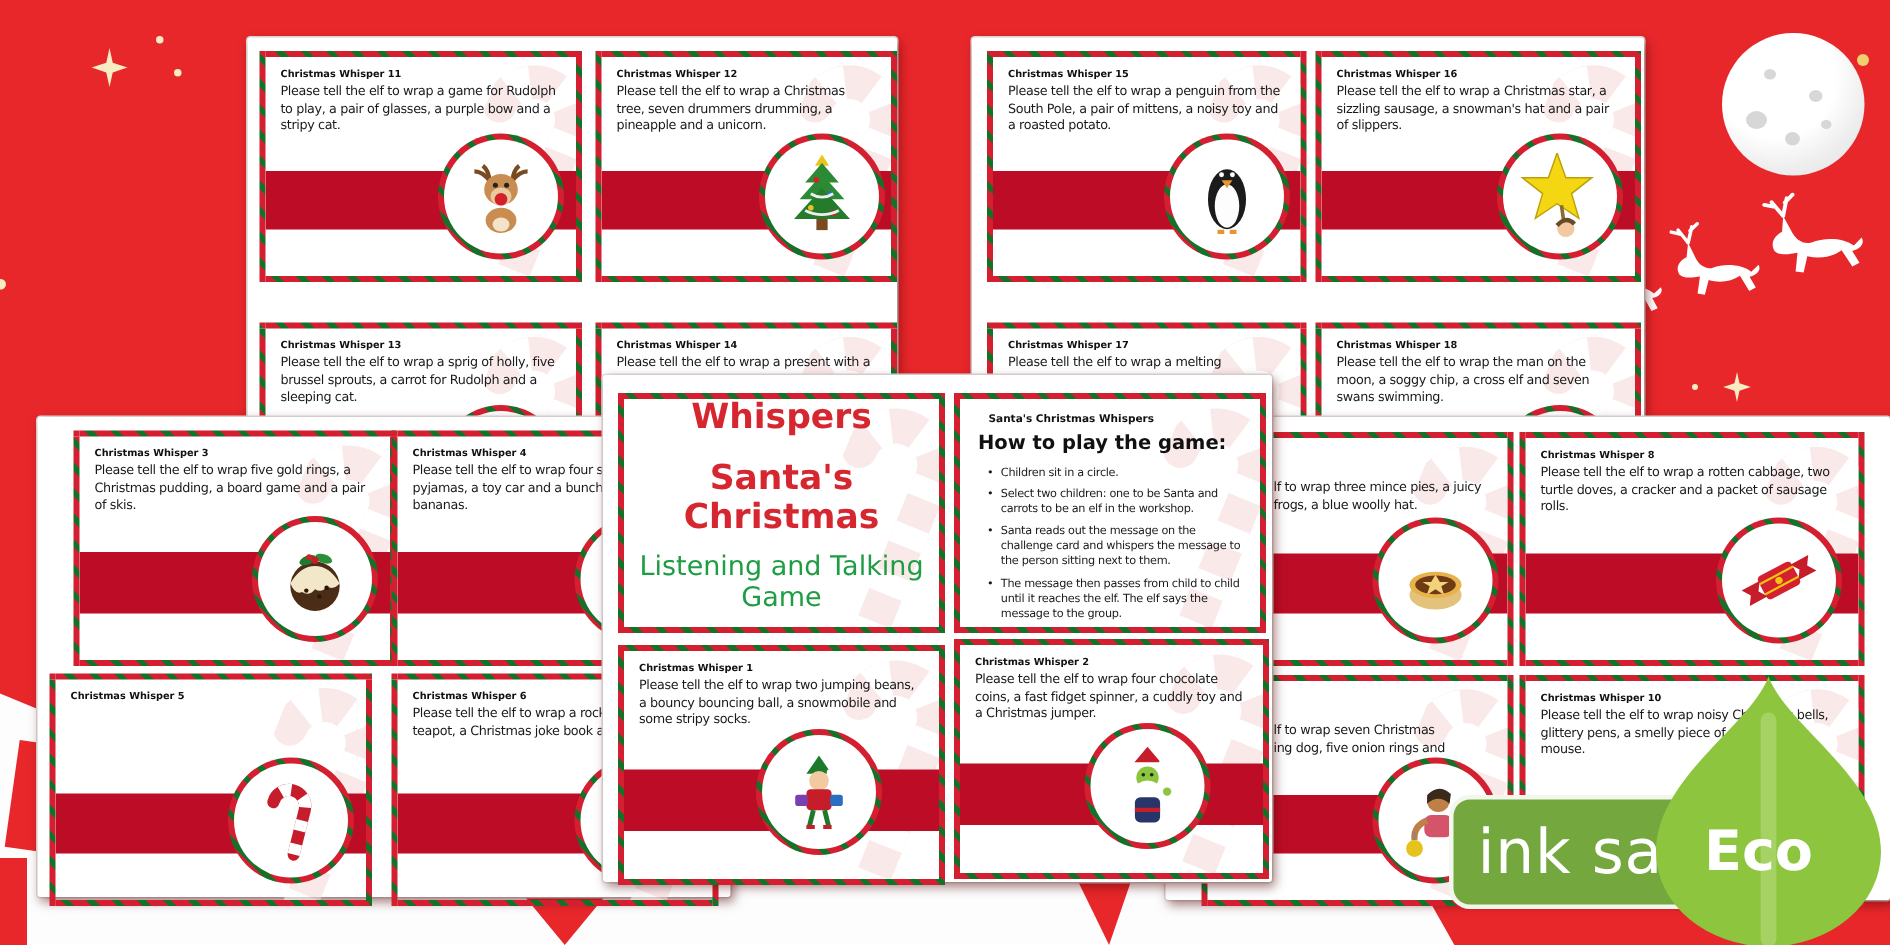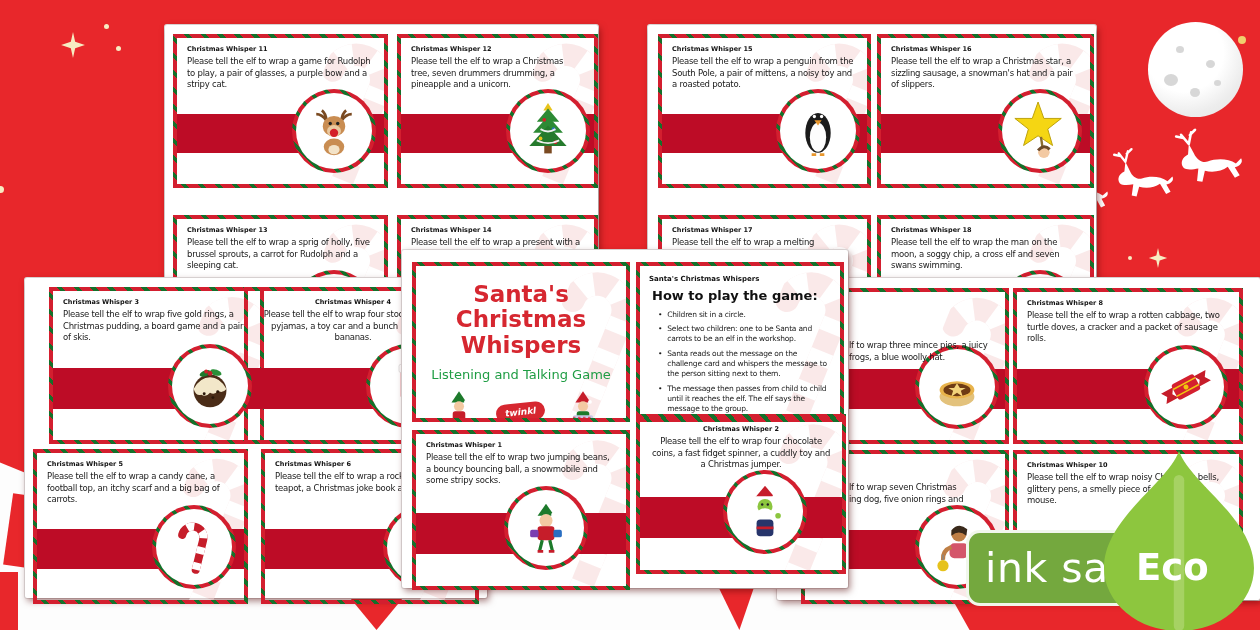--- a/index.html
+++ b/index.html
@@ -42,27 +42,27 @@
     background:repeating-linear-gradient(45deg,var(--stripe-red) 0 8px,var(--stripe-green) 8px 12px);
     display:flex;align-items:center;justify-content:center;}
   .circle-mid{left:calc(62% - 42px);top:calc(62% - 42px);}
   .circle-inner{width:76px;height:76px;border-radius:50%;background:#fff;overflow:hidden;
     display:flex;align-items:center;justify-content:center;}
 
   
   .title-card{text-align:center;}
   .title-line{position:relative;z-index:3;color:var(--title-red);font-weight:bold;font-size:23px;line-height:1.1;}
   .title-line.first{margin-top:16px;}
-  .subtitle{position:relative;z-index:3;color:var(--green-text);font-size:13px;margin-top:9px;}
+  .subtitle{position:relative;z-index:3;color:var(--green-text);font-size:18px;margin-top:9px;}
   .elf-row{position:relative;z-index:3;margin-top:8px;display:flex;align-items:center;justify-content:center;gap:18px;}
   .twinkl-blob{background:var(--title-red);color:#fff;font-size:9px;font-weight:bold;font-style:italic;
     padding:4px 9px;border-radius:12px;transform:rotate(-6deg);}
 
   
-  .instr-header{position:relative;z-index:3;padding:9px 9px 0;font-size:7px;font-weight:bold;color:#111;}
+  .instr-header{position:relative;z-index:3;padding:9px 19px 0;font-size:7px;font-weight:bold;color:#111;}
   .instr-heading{position:relative;z-index:3;padding:5px 12px 0;font-size:13px;font-weight:bold;color:#111;}
   .instr-list{position:relative;z-index:3;padding:2px 12px 0 18px;}
   .instr-bullet{display:flex;gap:5px;margin-top:4.5px;font-size:7.5px;line-height:1.35;
     letter-spacing:-0.2px;color:#1a1a1a;}
   .instr-bullet .bdot{flex:0 0 auto;}
 
   
   .ink-badge{position:absolute;left:966px;top:530px;width:264px;height:76px;background:var(--badge);
     border:3px solid rgba(255,255,255,.9);border-radius:14px;z-index:6;
     display:flex;align-items:center;box-sizing:border-box;}
@@ -293,21 +293,21 @@
               <ellipse cx="36" cy="16" rx="6" ry="3" fill="#2a8f38" transform="rotate(18 36 16)"></ellipse>
               <circle cx="30" cy="17" r="2.5" fill="#c61d2a"></circle>
               <circle cx="26" cy="15" r="2" fill="#d42029"></circle>
               <circle cx="24" cy="38" r="1.5" fill="#2a1709"></circle>
               <circle cx="33" cy="42" r="1.5" fill="#2a1709"></circle>
               <circle cx="38" cy="36" r="1.5" fill="#2a1709"></circle>
             </svg>
           </div>
         </div>
       </div>
-      <div class="wcard" style="left: 219px; top: 9px; width: 210px; height: 149px; text-align: center;">
+      <div class="wcard" style="left: 236px; top: 9px; width: 210px; height: 149px;">
         <svg class="cane" viewBox="0 0 90 200" height="170">
           <path d="M68 192 L68 62 A29 29 0 0 0 10 62" stroke="#f6d8d8" stroke-width="26" fill="none" stroke-linecap="round"></path>
           <path d="M68 192 L68 62 A29 29 0 0 0 10 62" stroke="#ffffff" stroke-width="26" fill="none" stroke-dasharray="16 22"></path>
         </svg>
         <div class="card-band"></div>
         <div class="card-label">Christmas Whisper 4</div>
         <div class="card-text">Please tell the elf to wrap four stockings, red pyjamas, a toy car and a bunch of rotten bananas.</div>
         <div class="circle-wrap">
           <div class="circle-inner">
             <svg width="54" height="54" viewBox="0 0 60 60">
@@ -317,21 +317,20 @@
           </div>
         </div>
       </div>
       <div class="wcard" style="left: 8px; top: 171px; width: 207px; height: 147px;">
         <svg class="cane" viewBox="0 0 90 200" height="170">
           <path d="M68 192 L68 62 A29 29 0 0 0 10 62" stroke="#f6d8d8" stroke-width="26" fill="none" stroke-linecap="round"></path>
           <path d="M68 192 L68 62 A29 29 0 0 0 10 62" stroke="#ffffff" stroke-width="26" fill="none" stroke-dasharray="16 22"></path>
         </svg>
         <div class="card-band"></div>
         <div class="card-label">Christmas Whisper 5</div>
-        <div class="card-text">Please tell the elf to wrap a candy cane, a football top, an itchy scarf and a big bag of carrots.</div>
         <div class="circle-wrap">
           <div class="circle-inner">
             <svg width="54" height="58" viewBox="0 0 60 64">
               <g transform="rotate(14 30 32)">
                 <path d="M38 56 L38 22 A12 12 0 0 0 14 22" stroke="#c61d2a" stroke-width="9" fill="none" stroke-linecap="round"></path>
                 <path d="M38 56 L38 22 A12 12 0 0 0 14 22" stroke="#fff" stroke-width="9" fill="none" stroke-dasharray="8 10"></path>
               </g>
             </svg>
           </div>
         </div>
@@ -356,21 +355,21 @@
         </div>
       </div>
     </div>
   <div class="page" id="page-mr" style="left:777px;top:278px;width:483px;height:322px;z-index:2;">
       <div class="wcard clip-left" style="left: 24px; top: 10px; width: 200px; height: 148px;">
         <svg class="cane" viewBox="0 0 90 200" height="170">
           <path d="M68 192 L68 62 A29 29 0 0 0 10 62" stroke="#f6d8d8" stroke-width="26" fill="none" stroke-linecap="round"></path>
           <path d="M68 192 L68 62 A29 29 0 0 0 10 62" stroke="#ffffff" stroke-width="26" fill="none" stroke-dasharray="16 22"></path>
         </svg>
         <div class="card-band"></div>
-        <div class="card-text" style="padding-top:28px;margin-top:20px;">
+        <div class="card-text" style="padding-top:28px;">
           <div class="frag">lf to wrap three mince pies, a juicy</div>
           <div class="frag">frogs, a blue woolly hat.</div>
         </div>
         <div class="circle-wrap">
           <div class="circle-inner">
             <svg width="58" height="58" viewBox="0 0 60 60">
               <ellipse cx="30" cy="40" rx="18" ry="10" fill="#e3c27c"></ellipse>
               <ellipse cx="30" cy="33" rx="18" ry="9" fill="#e8b34b"></ellipse>
               <ellipse cx="30" cy="33" rx="14" ry="6.5" fill="#6e3b14"></ellipse>
               <polygon points="30,26 33,31 39,31 34,34 36,40 30,36 24,40 26,34 21,31 27,31" fill="#f2d27a"></polygon>
@@ -437,22 +436,22 @@
       </div>
     </div>
 
   <div class="page" id="page-c" style="left:402px;top:250px;width:446px;height:338px;z-index:3;">
 
     <div class="wcard title-card" style="left:10px;top:12px;width:210px;height:152px;">
       <svg class="cane" viewBox="0 0 90 200" height="175">
           <path d="M68 192 L68 62 A29 29 0 0 0 10 62" stroke="#f6d8d8" stroke-width="26" fill="none" stroke-linecap="round"></path>
           <path d="M68 192 L68 62 A29 29 0 0 0 10 62" stroke="#ffffff" stroke-width="26" fill="none" stroke-dasharray="16 22"></path>
         </svg>
+      <div class="title-line">Whispers</div>
       <div class="title-line first">Santa's Christmas</div>
-      <div class="title-line">Whispers</div>
       <div class="subtitle">Listening and Talking Game</div>
       <div class="elf-row">
         <svg width="38" height="44" viewBox="0 0 60 70">
             <polygon points="30,2 42,20 18,20" fill="#1d7a2b"></polygon>
             <circle cx="41" cy="19" r="3" fill="#fff"></circle>
             <circle cx="30" cy="26" r="8" fill="#f3c9a2"></circle>
             <rect x="20" y="34" width="20" height="20" rx="4" fill="#c61d2a"></rect>
             <rect x="12" y="46" width="10" height="9" rx="2" fill="#7a3fb0"></rect>
             <rect x="38" y="46" width="10" height="9" rx="2" fill="#2a6fc2"></rect>
             <path d="M26 54 l-2 12 M34 54 l2 12" stroke="#1d7a2b" stroke-width="4"></path>
@@ -516,21 +515,21 @@
               <circle cx="30" cy="22" r="7" fill="#f3c9a2"></circle>
               <rect x="21" y="28" width="18" height="15" rx="3" fill="#c61d2a"></rect>
               <rect x="13" y="32" width="9" height="8" rx="2" fill="#7a3fb0"></rect>
               <rect x="38" y="32" width="9" height="8" rx="2" fill="#2a6fc2"></rect>
               <path d="M26 43 l-3 12 M34 43 l3 12" stroke="#1d7a2b" stroke-width="3.5"></path>
               <path d="M21 55 h6 M33 55 h6" stroke="#c61d2a" stroke-width="3"></path>
             </svg>
           </div>
         </div>
       </div>
-      <div class="wcard" style="left: 234px; top: 164px; width: 202px; height: 152px; text-align: center;">
+      <div class="wcard" style="left: 234px; top: 176px; width: 202px; height: 152px;">
         <svg class="cane" viewBox="0 0 90 200" height="170">
           <path d="M68 192 L68 62 A29 29 0 0 0 10 62" stroke="#f6d8d8" stroke-width="26" fill="none" stroke-linecap="round"></path>
           <path d="M68 192 L68 62 A29 29 0 0 0 10 62" stroke="#ffffff" stroke-width="26" fill="none" stroke-dasharray="16 22"></path>
         </svg>
         <div class="card-band"></div>
         <div class="card-label">Christmas Whisper 2</div>
         <div class="card-text">Please tell the elf to wrap four chocolate coins, a fast fidget spinner, a cuddly toy and a Christmas jumper.</div>
         <div class="circle-wrap circle-mid">
           <div class="circle-inner">
             <svg width="56" height="56" viewBox="0 0 60 60">

